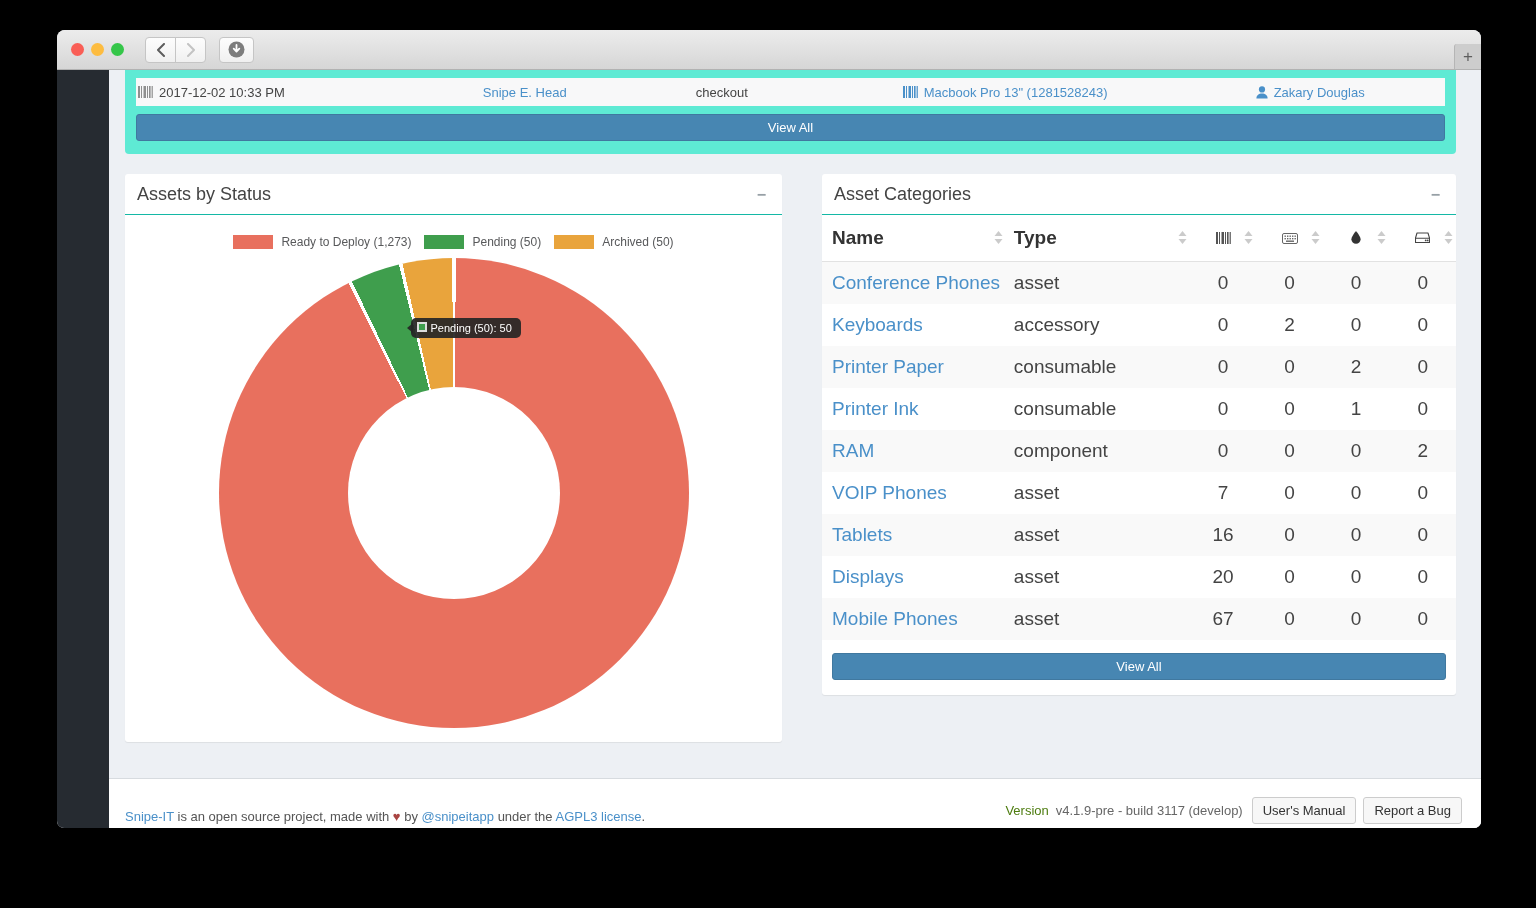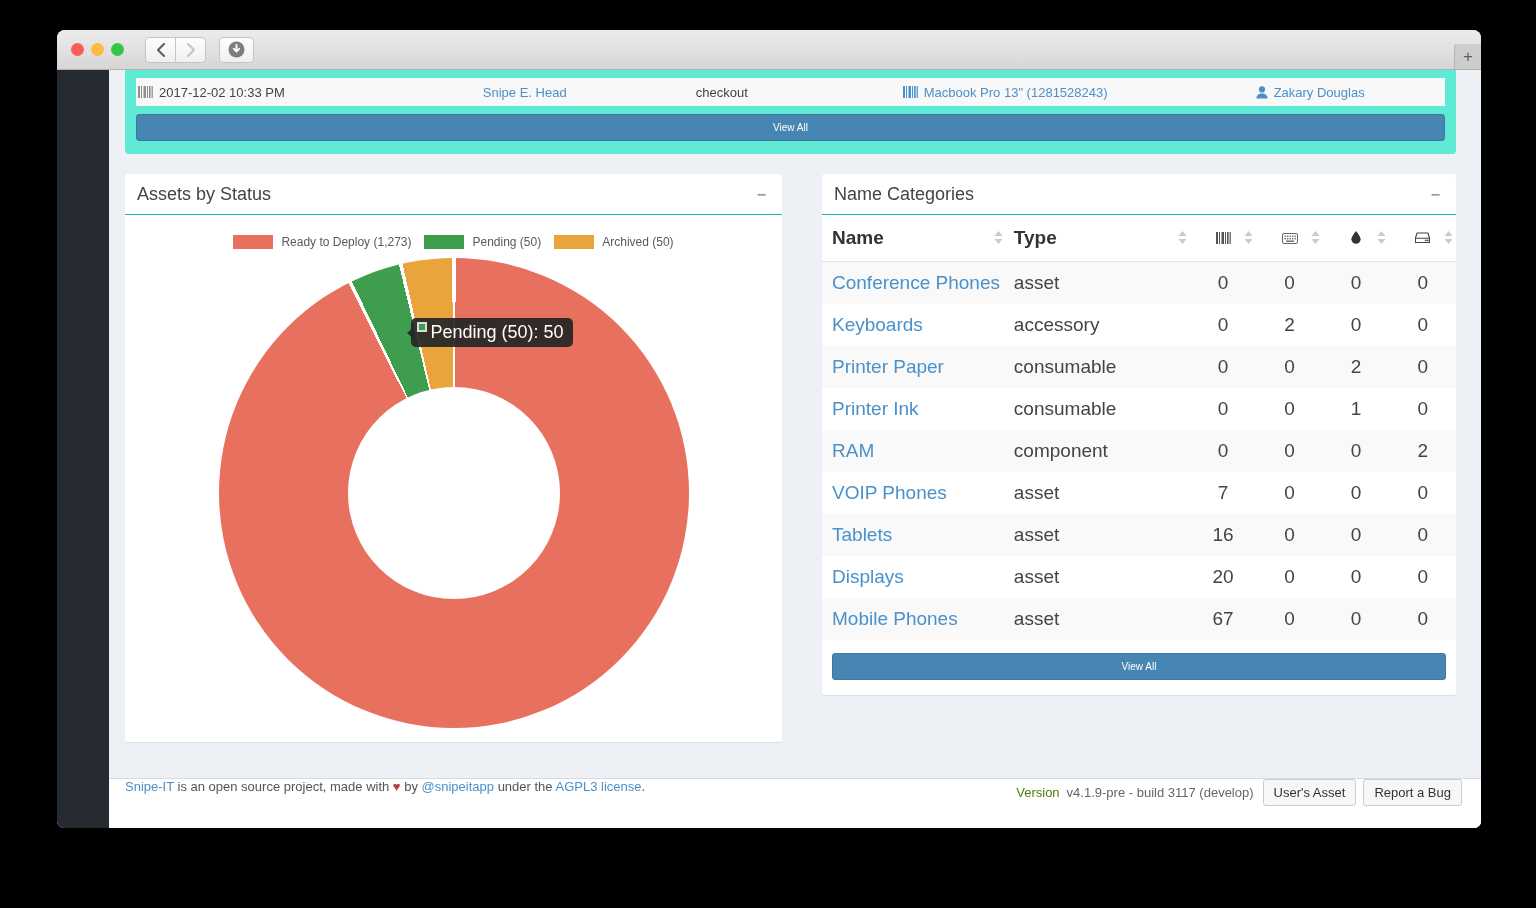--- a/index.html
+++ b/index.html
@@ -35,21 +35,21 @@
 
   
   .top-panel { background:#5eead4; margin:0 25px 0 16px; border-radius:0 0 4px 4px; padding:8px 11px 13px; }
   .activity-row { display:flex; align-items:center; height:28px; background:#f8f8f9;
                   font-size:13px; color:#444; }
   .arow-cell { display:flex; align-items:center; justify-content:center; gap:6px; overflow:hidden; white-space:nowrap; }
   .arow-cell.c1 { flex:0 0 23.3%; justify-content:flex-start; padding-left:2px; }
   .arow-cell.c2 { flex:0 0 12.8%; } .arow-cell.c3 { flex:0 0 17.3%; }
   .arow-cell.c4 { flex:0 0 26%; }  .arow-cell.c5 { flex:1; }
   .btn-primary { display:block; width:100%; height:27px; margin-top:8px; background:#4786b2;
-                 border:1px solid #40789f; border-radius:3px; color:#fff; font-size:10px;
+                 border:1px solid #40789f; border-radius:3px; color:#fff; font-size:13px;
                  font-family:"Liberation Sans",sans-serif; cursor:pointer; }
 
   
   .panels { display:flex; gap:40px; margin:20px 25px 0 16px; align-items:flex-start; }
   .panel { background:#fff; border-radius:3px; box-shadow:0 1px 1px rgba(0,0,0,.07); }
   .panel-header { display:flex; align-items:center; justify-content:space-between;
                   padding:10px 12px 9px; border-bottom:1px solid #14b8a6; }
   .panel-title { font-size:18px; color:#444; }
   .collapse-btn { border:none; background:none; color:#97a0a6; font-size:16px; font-weight:bold;
                   cursor:pointer; line-height:1; padding:2px 4px; }
@@ -59,21 +59,21 @@
   .assets-body { padding:20px 0 14px; }
   .legend { display:flex; justify-content:center; align-items:center; gap:13px; }
   .legend-item { display:flex; align-items:center; gap:8px; cursor:pointer; }
   .legend-swatch { width:40px; height:14px; }
   .legend-label { font-size:12px; color:#58595b; }
   .donut-wrap { position:relative; width:470px; height:470px; margin:9px auto 0; }
   .donut { width:470px; height:470px; border-radius:50%; }
   .donut-hole { position:absolute; left:129px; top:129px; width:212px; height:212px;
                 background:#fff; border-radius:50%; }
   .chart-tooltip { position:absolute; left:192px; top:60px; display:flex; gap:4px;
-                   background:rgba(38,38,38,.93); color:#fff; font-size:18px; padding:4px 9px 4px 6px;
+                   background:rgba(38,38,38,.93); color:#fff; font-size:11px; padding:4px 9px 4px 6px;
                    border-radius:5px; white-space:nowrap; }
   .chart-tooltip::before { content:""; position:absolute; left:-9px; top:50%; transform:translateY(-50%);
                    border:5px solid transparent; border-right:6px solid rgba(38,38,38,.93); }
   .tt-swatch { width:10px; height:10px; border:2px solid #dcdcdc; flex:0 0 auto; }
 
   
   .panel.categories { flex:1; }
   .cat-table { width:100%; border-collapse:collapse; table-layout:fixed; font-size:19px; }
   .cat-table col.c-name { width:29%; } .cat-table col.c-type { width:29%; }
   .cat-table col.c-num  { width:10.5%; }
@@ -84,21 +84,21 @@
   .cat-table th.name { padding-left:10px; }
   .cat-table td { padding:10px 8px; color:#444; overflow:hidden; white-space:nowrap; }
   .cat-table td.name { padding-left:10px; }
   .cat-table td.num { text-align:center; }
   .cat-table tbody tr:nth-child(odd) { background:#f9f9f9; }
   .cat-footer { padding:13px 10px 15px; }
   .cat-footer .btn-primary { margin-top:0; }
 
   
   .footer { margin-top:auto; background:#fff; border-top:1px solid #d7dbdf; height:50px; flex:0 0 50px;
-            display:flex; align-items:flex-start; padding:0 19px 16px 16px; font-size:13px; color:#555; }
+            display:flex; align-items:flex-end; padding:0 19px 4px 16px; font-size:13px; color:#555; }
   .footer-right { margin-left:auto; display:flex; align-items:center; gap:7px; }
   .version-label { font-weight:normal; color:#4d7c0f; }
   .version-value { color:#666; margin-right:2px; }
   .footer-btn { background:#f7f7f7; border:1px solid #ccc; border-radius:3px; padding:5px 10px;
                 font-size:13px; color:#333; font-family:"Liberation Sans",sans-serif; cursor:pointer; }
   .heart { color:#a94442; }
 
   .icon { display:inline-flex; align-items:center; justify-content:center; }
 </style>
 </head>
@@ -211,21 +211,21 @@
               <div class="chart-tooltip">
                 <span class="tt-swatch" id="tt-swatch" style="background: rgb(63, 158, 77);"></span>
                 <span>Pending (50): 50</span>
               </div>
             </div>
           </div>
         </div>
 
         <div class="panel categories">
           <div class="panel-header">
-            <span class="panel-title">Name Categories</span>
+            <span class="panel-title">Asset Categories</span>
             <button class="collapse-btn">−</button>
           </div>
           <table class="cat-table">
             <colgroup>
               <col class="c-name">
                 <col class="c-type">
               <col class="c-num">
                 <col class="c-num">
                 <col class="c-num">
                 <col class="c-num">
@@ -400,20 +400,20 @@
         </div>
       </div>
 
       <div class="footer">
         <span>
           <a class="link">Snipe-IT</a><span> is an open source project, made with </span><span class="heart">♥</span><span> by </span><a class="link">@snipeitapp</a><span> under the </span><a class="link">AGPL3 license</a><span>.</span>
         </span>
         <span class="footer-right">
           <span class="version-label">Version</span>
           <span class="version-value">v4.1.9-pre - build 3117 (develop)</span>
-          <button class="footer-btn">User's Asset</button>
+          <button class="footer-btn">User's Manual</button>
           <button class="footer-btn">Report a Bug</button>
         </span>
       </div>
 
     </div>
   </div>
 </div>
 
 </body></html>

